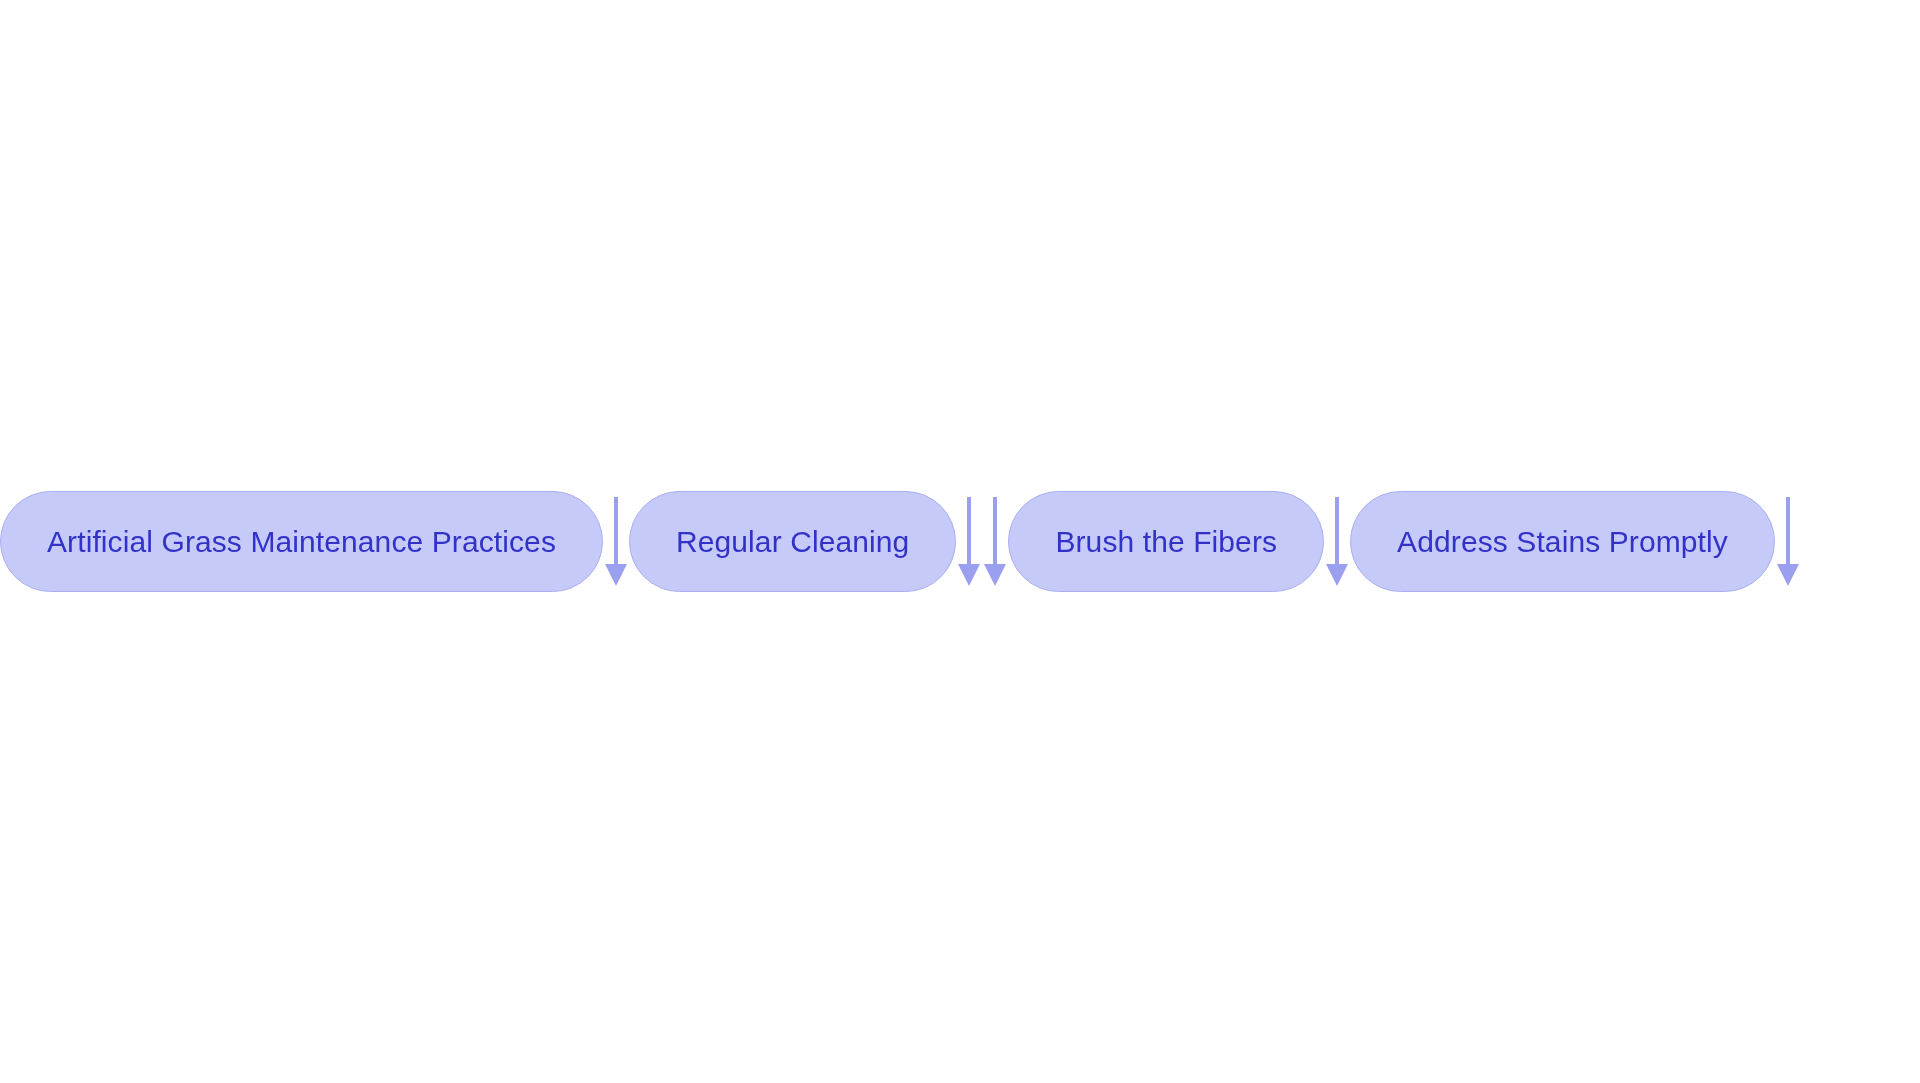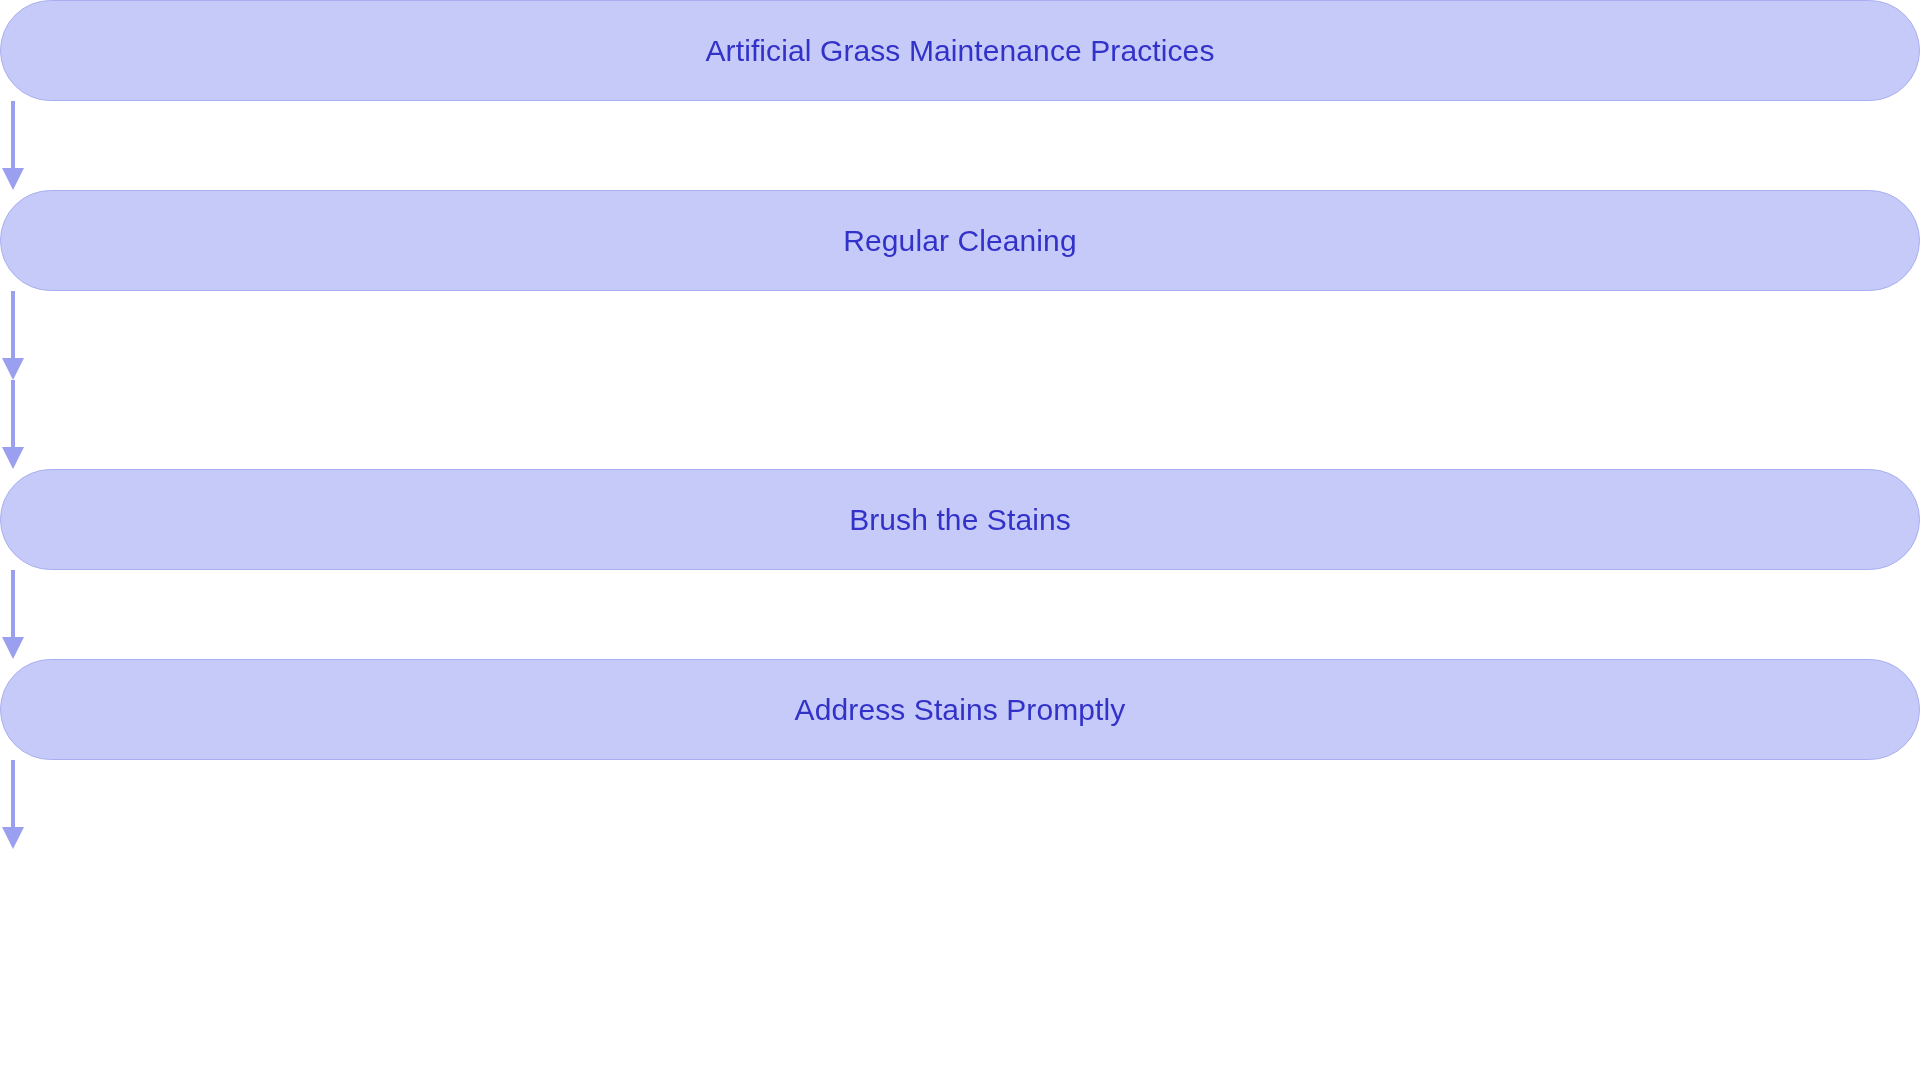--- a/index.html
+++ b/index.html
@@ -14,21 +14,22 @@
     overflow: hidden;
     font-family: "Liberation Sans", "DejaVu Sans", sans-serif;
   }
 
   #flowchart {
     position: relative;
     width: 1920px;
     height: 1083px;
     background: #ffffff;
     display: flex;
-    flex-direction: column;
+    flex-direction: row;
+    align-items: center;
   }
 
   
   .node {
     position: relative;
     box-sizing: border-box;
     height: 101px;
     background: #c6caf9;
     border: 1.6px solid #a9aef0;
     border-radius: 52px;
@@ -99,21 +100,21 @@
     <div class="connector-arrow"></div>
   </div>
 
 
   <div class="connector">
     <div class="connector-line"></div>
     <div class="connector-arrow"></div>
   </div>
 
   <div class="node">
-    <span class="node-label">Brush the Stains</span>
+    <span class="node-label">Brush the Fibers</span>
   </div>
 
   <div class="connector">
     <div class="connector-line"></div>
     <div class="connector-arrow"></div>
   </div>
 
   <div class="node">
     <span class="node-label">Address Stains Promptly</span>
   </div>

